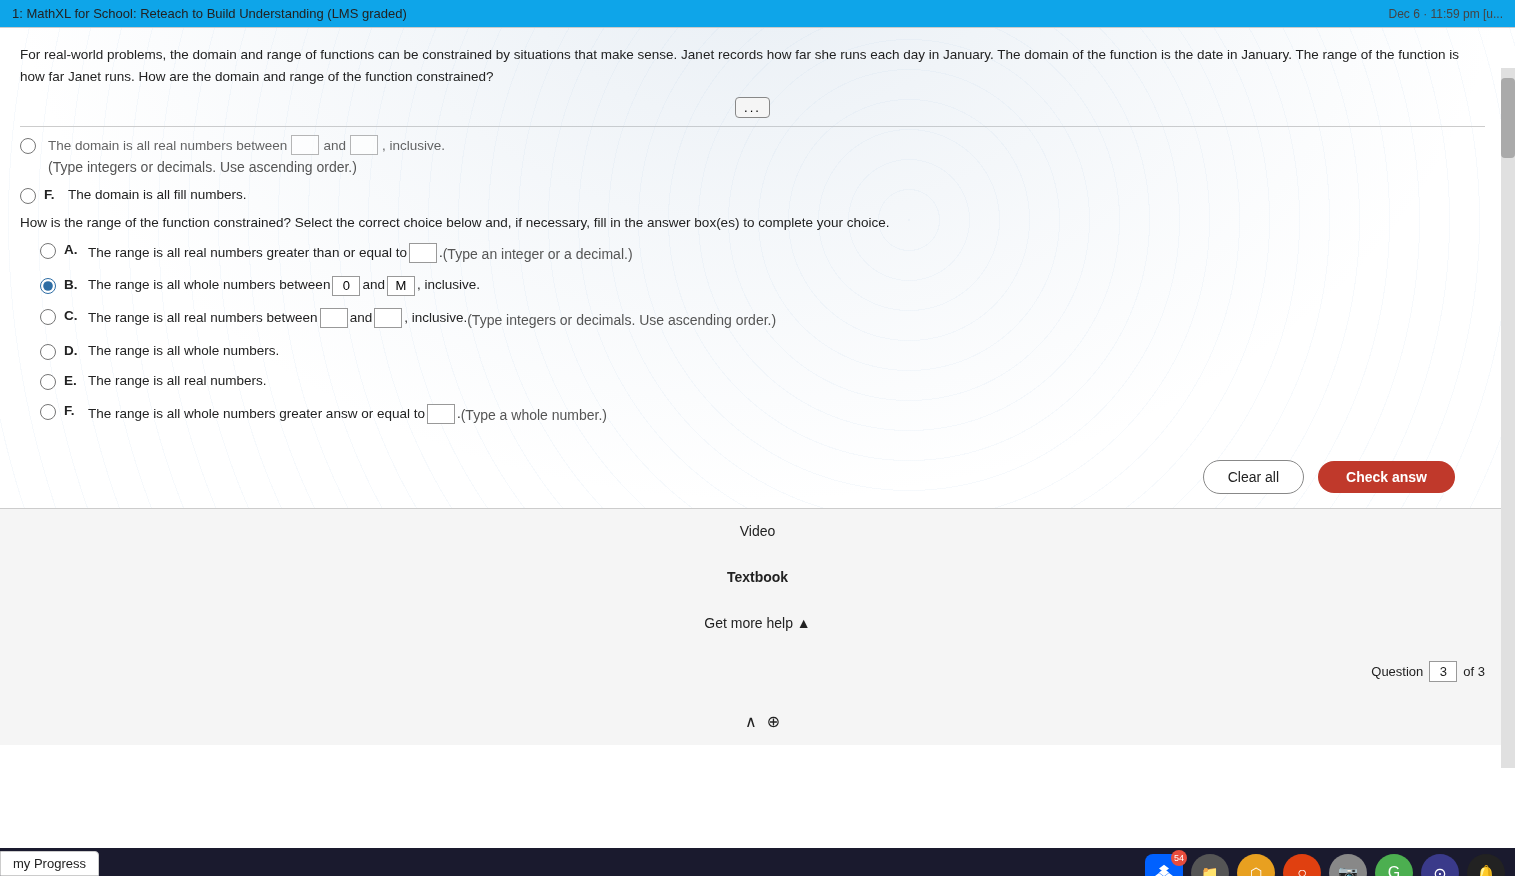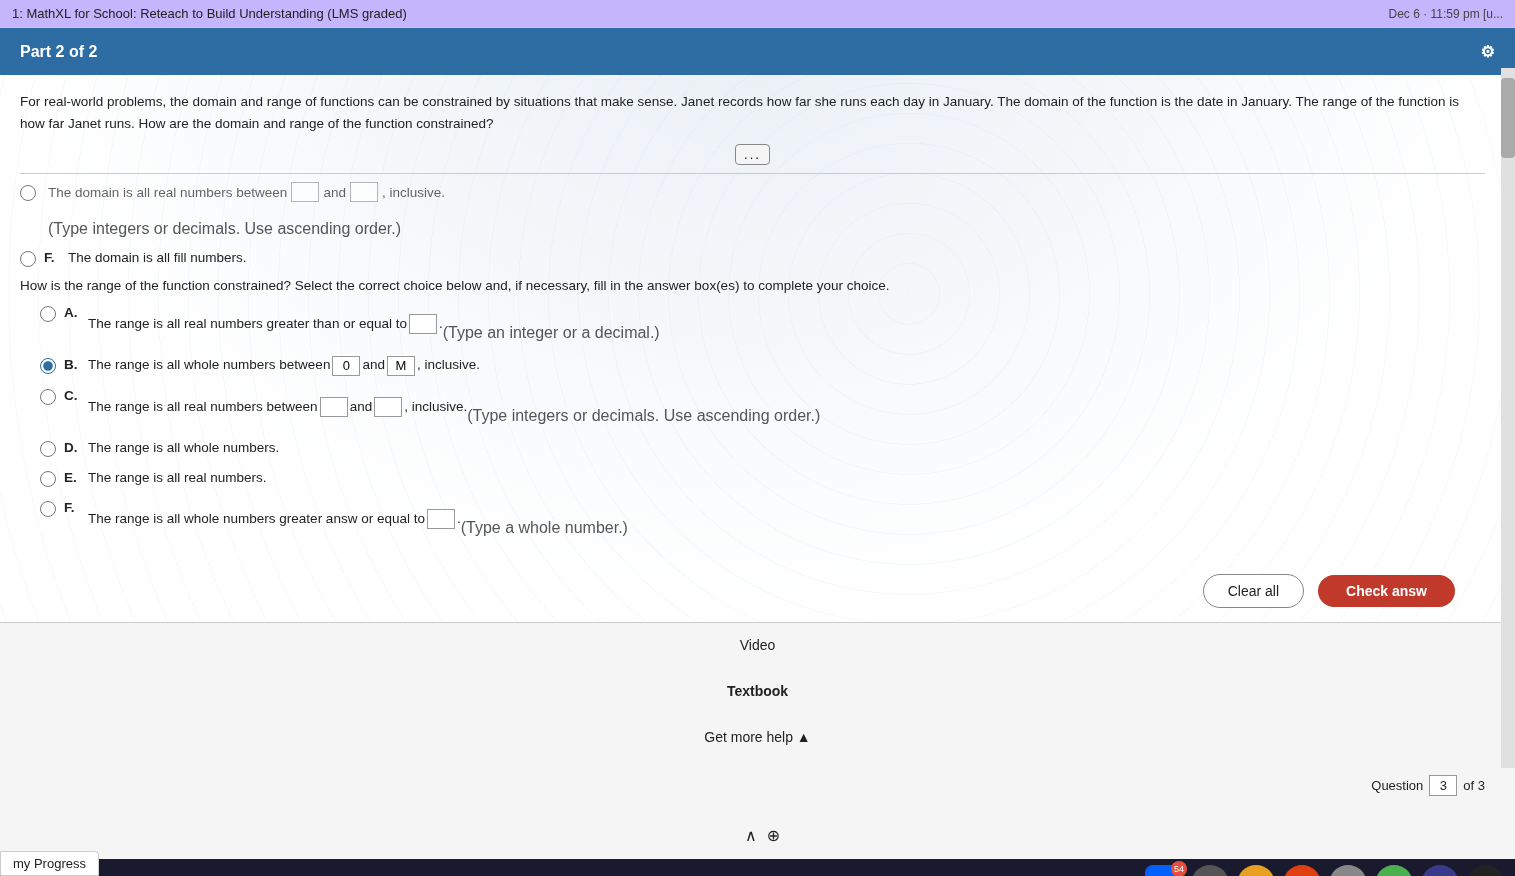--- a/index.html
+++ b/index.html
@@ -8,21 +8,21 @@
       font-size: 14px;
       background: #f0f0f0;
       color: #222;
       width: 1515px;
       min-height: 876px;
       overflow-x: hidden;
     }
 
     
     .top-bar {
-      background: #c4b5fd;
+      background: #0ea5e9;
       display: flex;
       justify-content: space-between;
       align-items: center;
       padding: 4px 12px;
       border-bottom: 1px solid #ccc;
       height: 28px;
     }
     .top-bar-title {
       font-size: 13px;
       color: #222;
@@ -108,22 +108,22 @@
       margin-right: 6px;
       min-width: 18px;
     }
 
     .choice-text {
       flex: 1;
     }
 
     .choice-subtext {
       color: #555;
-      font-size: 16px;
-      margin-top: 18px;
+      font-size: 14px;
+      margin-top: 4px;
     }
 
     .inline-input {
       width: 28px;
       height: 20px;
       border: 1px solid #999;
       background: #fff;
       font-size: 13px;
       text-align: center;
       padding: 1px 2px;
@@ -317,24 +317,20 @@
   </style>
 </head>
 <body>
 
 <div class="top-bar">
   <span class="top-bar-title">1: MathXL for School: Reteach to Build Understanding (LMS graded)</span>
   <span class="top-bar-datetime">Dec 6 · 11:59 pm  [u...</span>
 </div>
 
 <div class="main-wrapper">
-  <div class="part-header">
-    <span>Part 2 of 2</span>
-    <span>⚙</span>
-  </div>
 
   <div style="position:absolute; right:0; top:40px; width:14px; height:700px; background:#e0e0e0; z-index:10;">
     <div style="width:100%;height:80px;background:#aaa;border-radius:4px;margin-top:10px;"></div>
   </div>
 
   <div class="problem-bg content-relative" style="padding: 16px 30px 0 20px;">
     <div class="curved-bg"></div>
     <div class="problem-text content-relative">For real-world problems, the domain and range of functions can be constrained by situations that make sense. Janet records how far she runs each day in January. The domain of the function is the date in January. The range of the function is how far Janet runs. How are the domain and range of the function constrained?</div>
 
     <div class="ellipsis-area content-relative">

